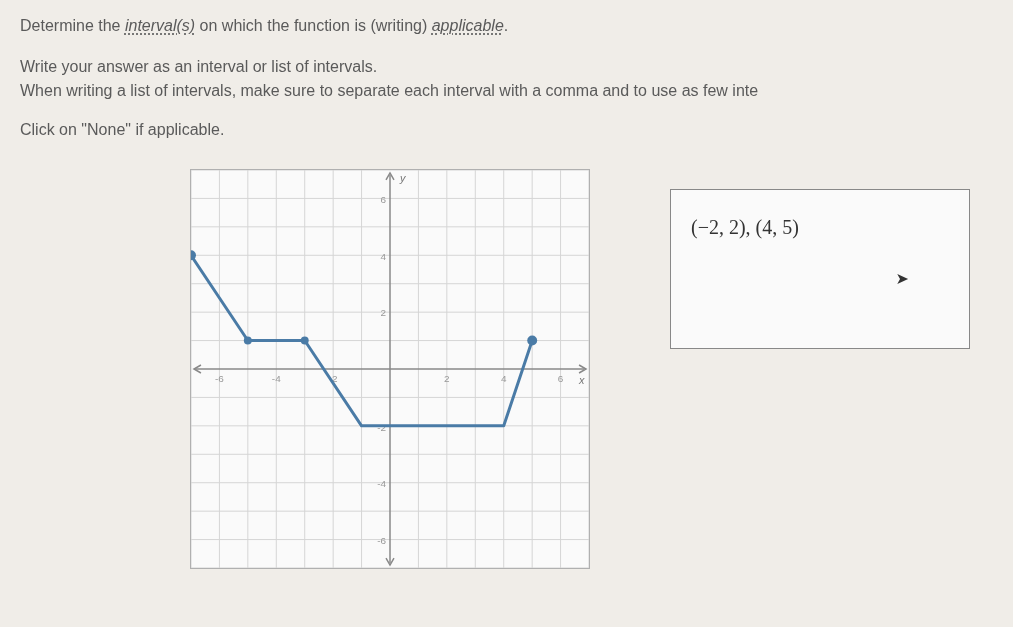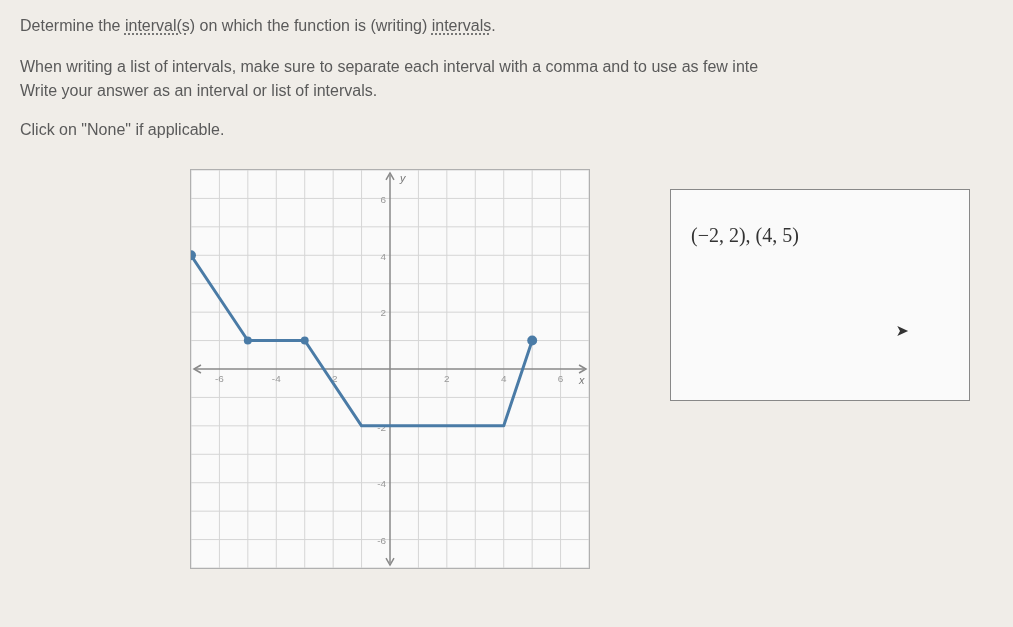--- a/index.html
+++ b/index.html
@@ -18,20 +18,21 @@
     }
     .question-text {
       font-size: 16px;
       line-height: 1.4;
       margin-bottom: 18px;
     }
     .underline {
       text-decoration: underline;
       text-decoration-style: dotted;
       text-underline-offset: 3px;
+      font-style: italic;
     }
     .instruction-text {
       font-size: 16px;
       line-height: 1.5;
       margin-bottom: 18px;
     }
     .click-text {
       font-size: 16px;
       margin-bottom: 30px;
     }
@@ -50,46 +51,46 @@
       flex-shrink: 0;
     }
     .graph-svg {
       width: 100%;
       height: 100%;
     }
     .answer-box {
       border: 1px solid #888;
       background: #fafafa;
       width: 300px;
-      height: 212px;
-      padding: 34px 20px;
+      height: 160px;
+      padding: 26px 20px;
       font-size: 20px;
       font-family: 'Times New Roman', serif;
       color: #333;
       margin-top: 20px;
       position: relative;
     }
     .cursor {
       position: absolute;
       bottom: 60px;
       right: 60px;
       font-size: 16px;
       color: #333;
     }
   </style>
 </head>
 <body>
 
 <div class="question-text">
-  <span>Determine the </span><span class="underline">interval(s)</span><span> on which the function is (writing) </span><span class="underline">intervals</span><span>.</span>
+  <span>Determine the </span><span class="underline">interval(s)</span><span> on which the function is (writing) </span><span class="underline">applicable</span><span>.</span>
 </div>
 
 <div class="instruction-text">
+  <div>Write your answer as an interval or list of intervals.</div>
   <div>When writing a list of intervals, make sure to separate each interval with a comma and to use as few inte</div>
-  <div>Write your answer as an interval or list of intervals.</div>
 </div>
 
 <div class="click-text">Click on "None" if applicable.</div>
 
 <div class="content-row">
   <div class="graph-container">
     <svg class="graph-svg" viewBox="0 0 400 400">
 
       <g stroke="#d5d5d5" stroke-width="1">
 

